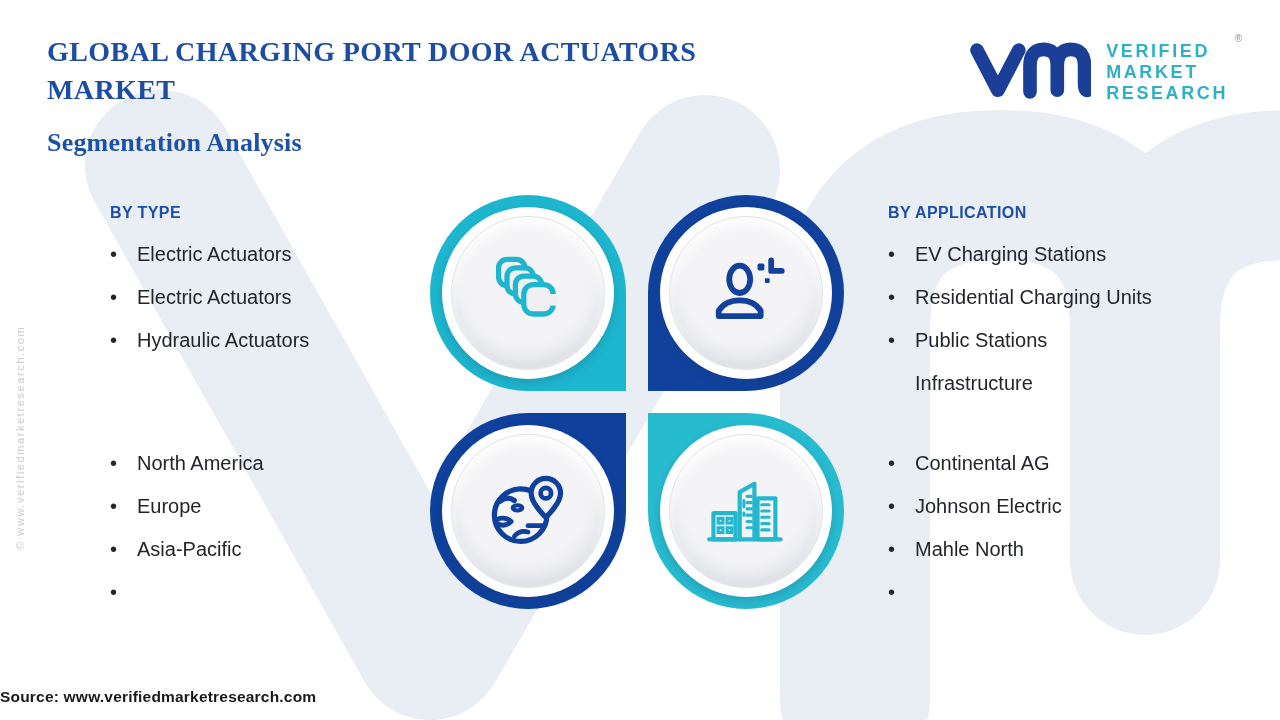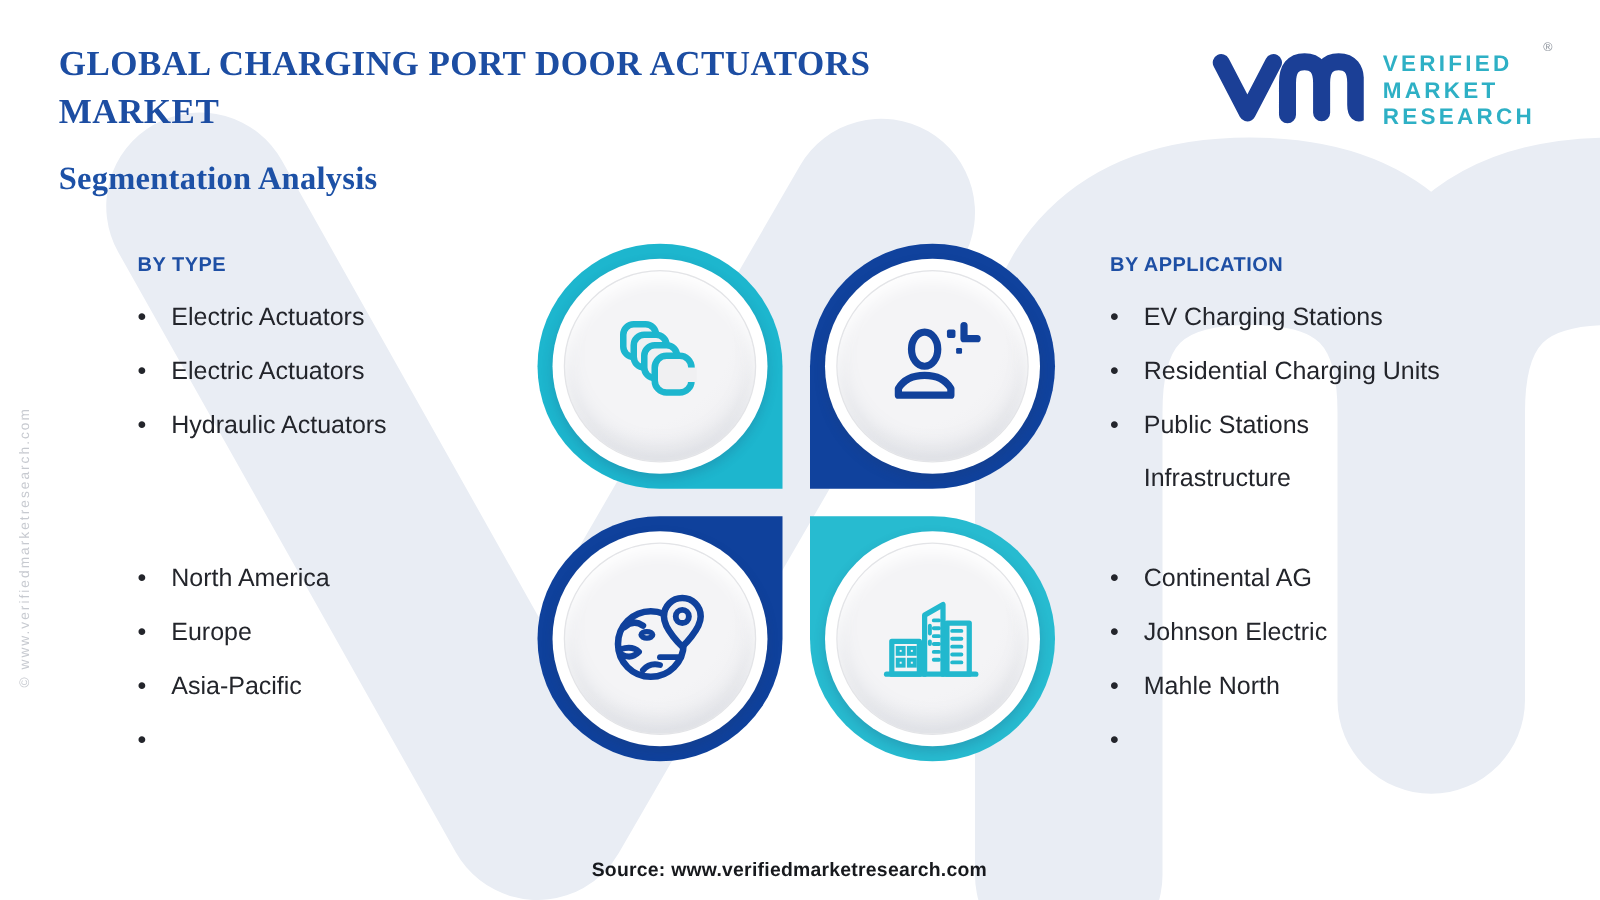--- a/index.html
+++ b/index.html
@@ -63,21 +63,21 @@
   .tile-inner {
     position:absolute; inset:21px; border-radius:50%;
     background:radial-gradient(circle at 36% 30%, #f4f4f6 55%, #ececef 100%);
     border:1px solid #e3e4e7;
     box-shadow:inset 0 8px 12px rgba(255,255,255,.95), inset 0 -10px 16px rgba(115,125,150,.15);
     display:flex; align-items:center; justify-content:center;
   }
 
   
   .source-line {
-    position:absolute; left:0; top:688px; width:1263px; text-align:center;
+    position:absolute; left:0; top:688px; width:1263px; 
     font-size:15.5px; font-weight:700; color:#17191d; z-index:3; letter-spacing:.2px;
   }
 </style>
 </head>
 <body>
 
 <div class="page">
 
   <svg class="watermark-svg" width="1280" height="720" viewBox="0 0 1280 720" aria-hidden="true">
     <g fill="none" stroke="#e9edf4" stroke-linecap="round" stroke-linejoin="round">

